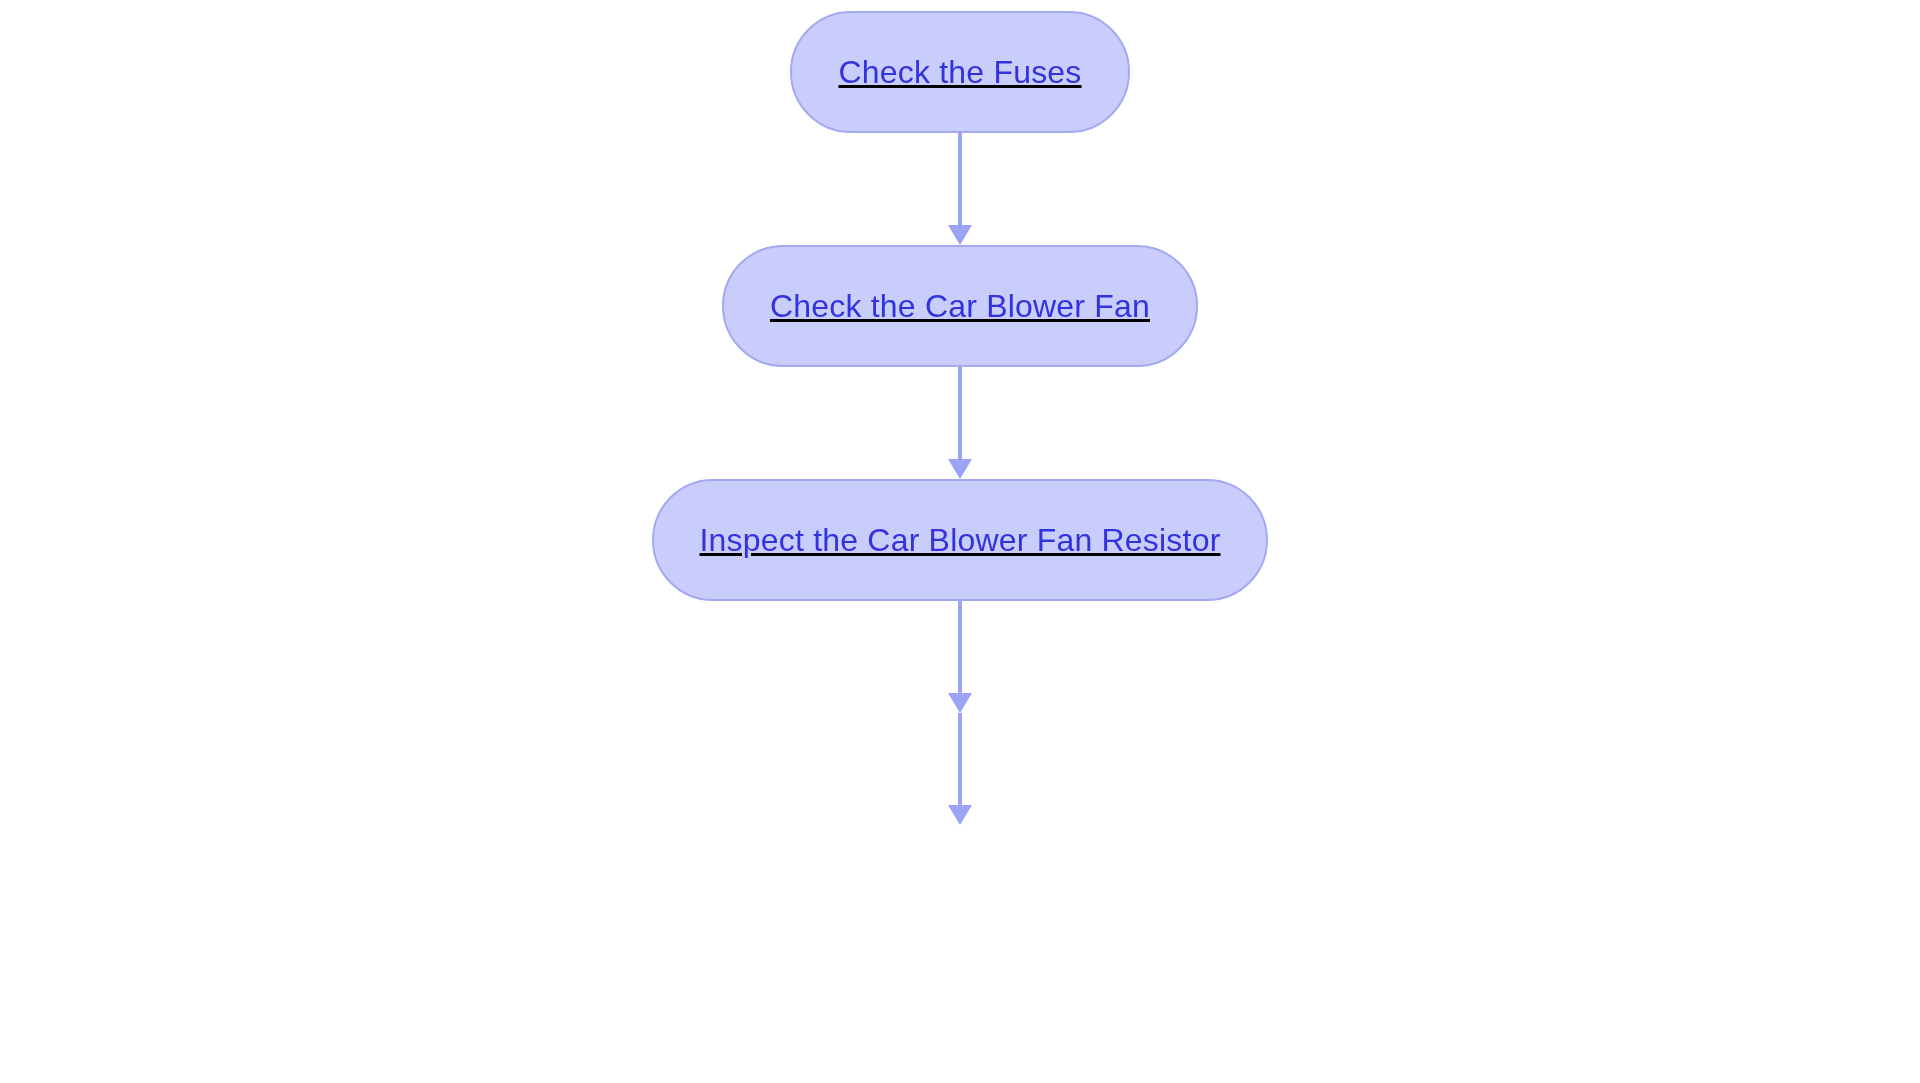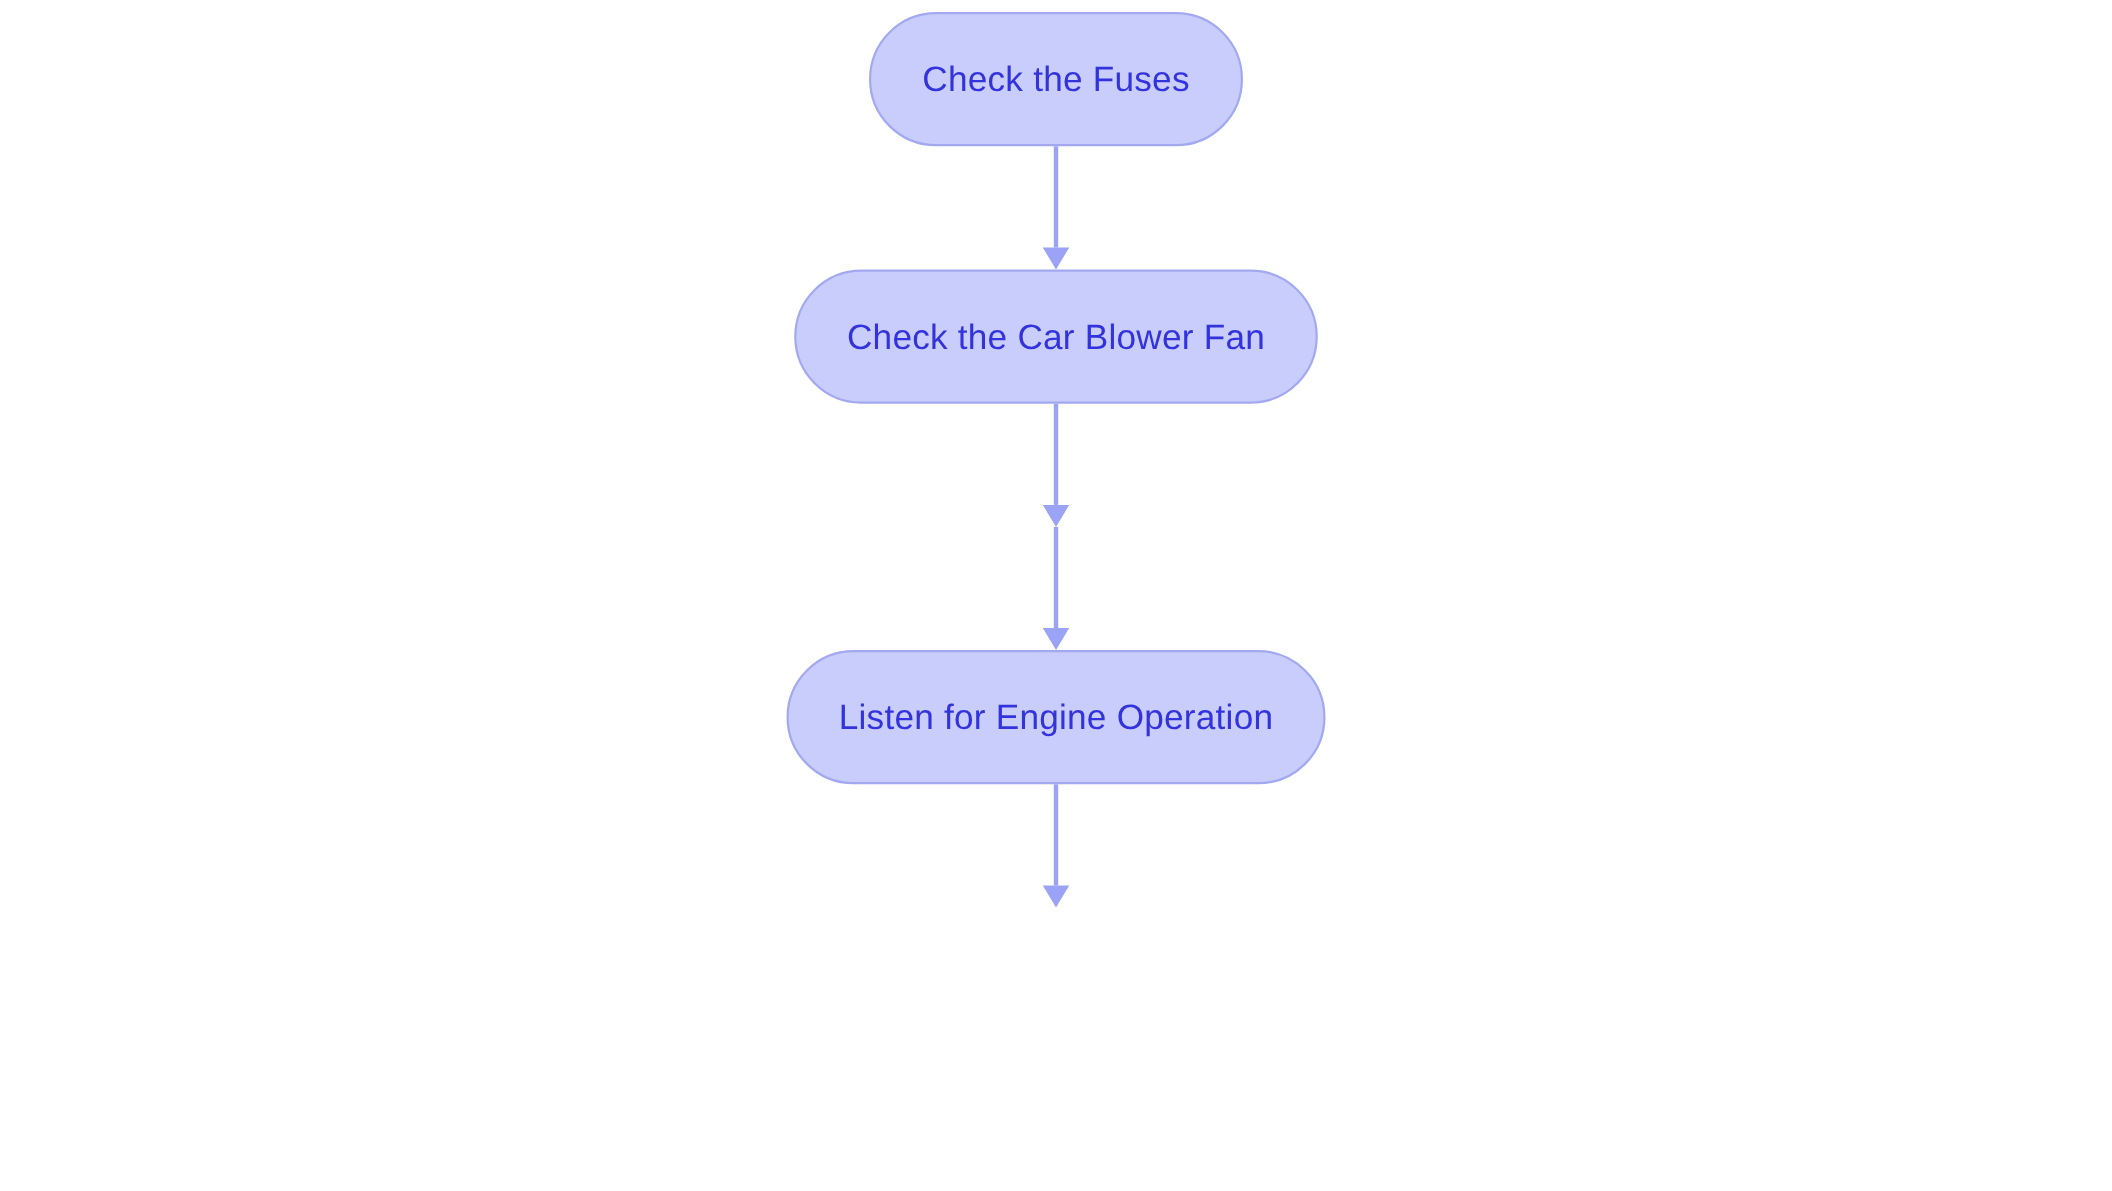--- a/index.html
+++ b/index.html
@@ -16,20 +16,21 @@
   }
 
   #flowchart {
     position: relative;
     width: 1920px;
     height: 858px;
     background: #ffffff;
     display: flex;
     flex-direction: column;
     align-items: center;
+    text-decoration: underline;
   }
 
   .node {
     box-sizing: border-box;
     display: flex;
     align-items: center;
     justify-content: center;
     background: #c9cdfb;
     border: 2px solid #a3a9f0;
     border-radius: 62px;
@@ -96,29 +97,29 @@
 
   <div class="node">
     <span class="node-label">Check the Car Blower Fan</span>
   </div>
 
   <div class="connector">
     <div class="shaft"></div>
     <div class="head"></div>
   </div>
 
+  <div class="node">
+    <span class="node-label">Inspect the Car Blower Fan Resistor</span>
+  </div>
 
   <div class="connector">
     <div class="shaft"></div>
     <div class="head"></div>
   </div>
 
-  <div class="node">
-    <span class="node-label">Listen for Engine Operation</span>
-  </div>
 
   <div class="connector">
     <div class="shaft"></div>
     <div class="head"></div>
   </div>
 
 
 </div>
 
 </body></html>

